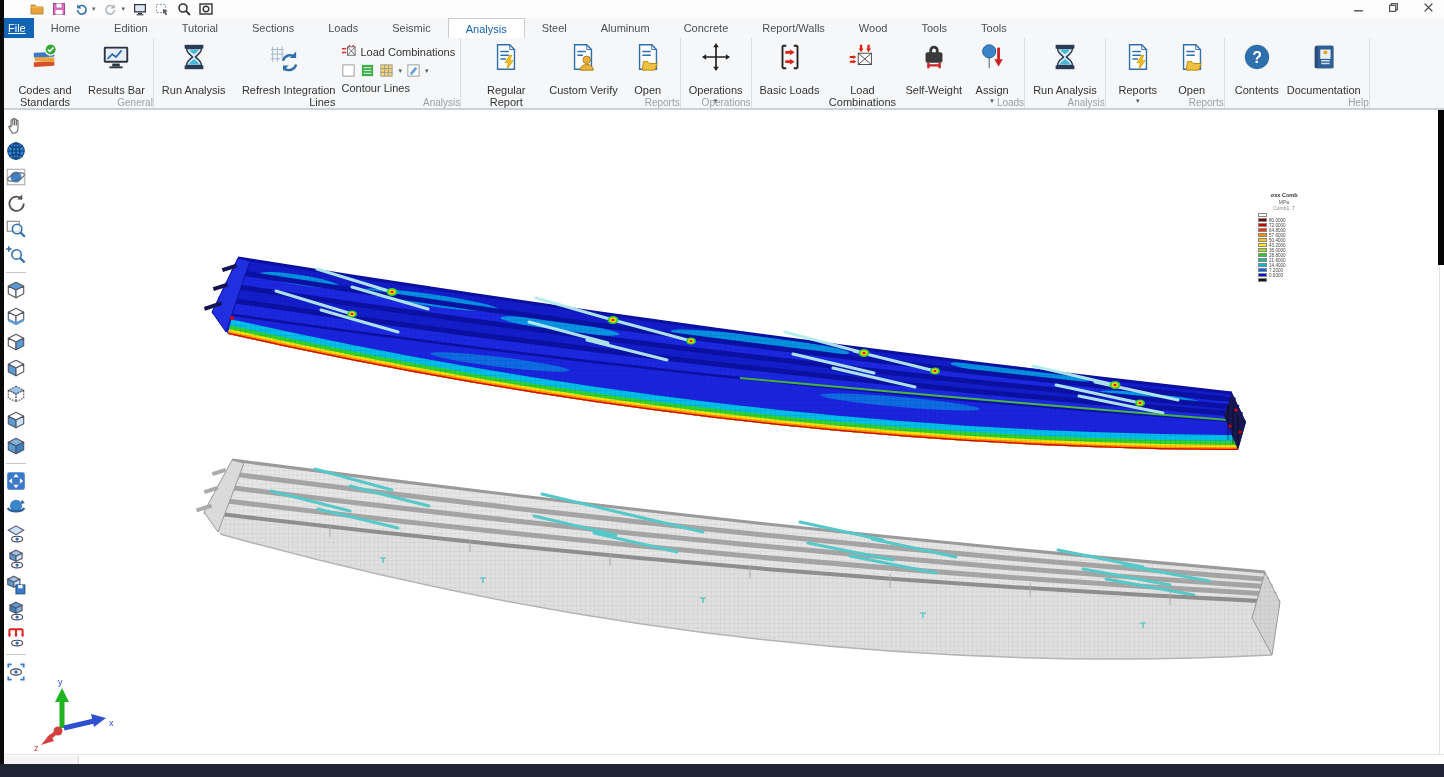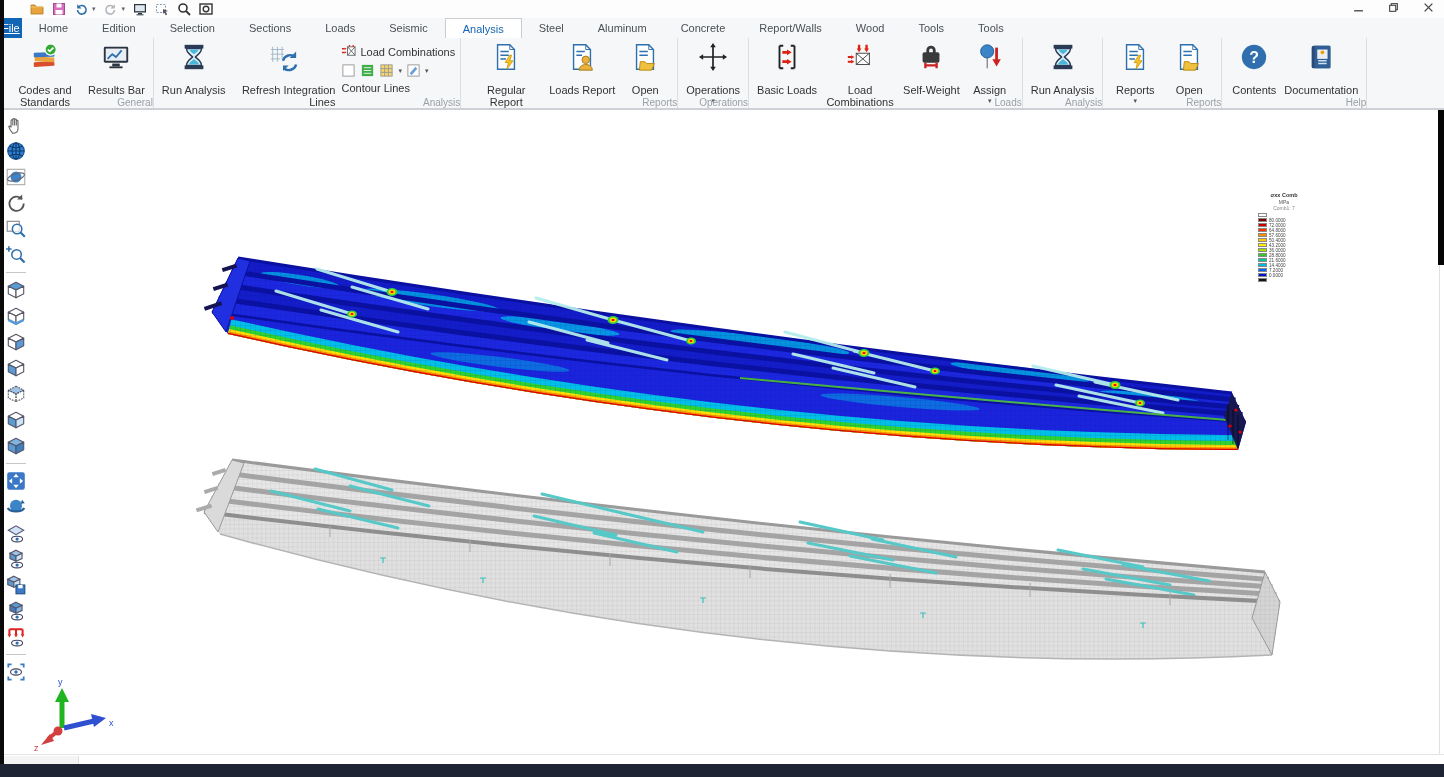--- a/index.html
+++ b/index.html
@@ -10,21 +10,21 @@
   .titlebar{position:absolute;top:0;left:0;right:0;height:18px;background:#fdfdfd;}
   .qat{position:absolute;left:30px;top:1px;display:flex;gap:8px;align-items:center;height:16px;}
   .qicon{width:14px;height:14px;display:inline-flex;}
   .qdd{font-size:7px;color:#666;margin-left:-4px;}
   .win-controls{position:absolute;right:10px;top:2px;display:flex;gap:24px;align-items:center;}
   .wc{width:11px;height:11px;display:inline-flex;}
 
   
   .tabbar{position:absolute;top:18px;left:0;right:0;height:20px;background:#f6f7f8;display:flex;align-items:stretch;}
   .tab{padding:0 17px;font-size:11px;line-height:20px;color:#4a4f55;white-space:nowrap;}
-  .tab.file{background:#1265b5;color:#fff;text-decoration:underline;padding:0 2px;}
+  .tab.file{background:#1265b5;color:#fff;text-decoration:underline;padding:0 8px;}
   .tab.active{background:#fff;color:#1464b4;border:1px solid #c9ccd1;border-bottom:none;}
 
   
   .ribbon{position:absolute;top:38px;left:0;right:0;height:70px;background:#f6f7f8;display:flex;border-bottom:2px solid #cdd0d4;}
   .rgroup{position:relative;display:flex;align-items:flex-start;padding:3px 5px 13px 5px;border-right:1px solid #dcdee2;}
   .gname{position:absolute;bottom:0;left:0;right:0;text-align:right;font-size:10px;color:#9aa0a6;}
   .rbtn{display:flex;flex-direction:column;align-items:center;padding:1px 3px;min-width:48px;cursor:default;}
   .rbtn .ricon{width:30px;height:30px;display:inline-flex;}
   .rlabel{font-size:11px;line-height:1.12;color:#333;text-align:center;margin-top:12px;max-width:74px;}
   .rbtn.wide .rlabel{max-width:104px;text-align:right;}
@@ -137,21 +137,21 @@
             <path d="M1.5 1.5l7 7M8.5 1.5l-7 7" stroke="#444" stroke-width="1.2"></path>
           </svg>
         </span>
     </div>
   </div>
 
   <div class="tabbar">
       <div class="tab file">File</div>
       <div class="tab">Home</div>
       <div class="tab">Edition</div>
-      <div class="tab">Selection</div>
+      <div class="tab">Tutorial</div>
       <div class="tab">Sections</div>
       <div class="tab">Loads</div>
       <div class="tab">Seismic</div>
       <div class="tab active">Analysis</div>
       <div class="tab">Steel</div>
       <div class="tab">Aluminum</div>
       <div class="tab">Concrete</div>
       <div class="tab">Report/Walls</div>
       <div class="tab">Wood</div>
       <div class="tab">Tools</div>
@@ -274,21 +274,21 @@
       <div class="rbtn">
         <span class="ricon">
             <svg viewBox="0 0 32 32">
               <path d="M7 3h13l5 5v21H7z" fill="#fff" stroke="#2f6fae" stroke-width="1.5"></path>
               <path d="M20 3v5h5" fill="none" stroke="#2f6fae"></path>
               <path d="M10 10h9M10 14h6" stroke="#2f6fae" stroke-width="1.6"></path>
               <circle cx="20" cy="19" r="4" fill="#e8b23d" stroke="#a87818"></circle>
               <path d="M13 30c0-4 3.5-6 7-6s7 2 7 6z" fill="#e8b23d" stroke="#a87818"></path>
             </svg>
           </span>
-        <span class="rlabel">Loads Report</span>
+        <span class="rlabel">Custom Verify</span>
       </div>
       <div class="rbtn">
         <span class="ricon">
             <svg viewBox="0 0 32 32">
               <path d="M7 3h13l5 5v21H7z" fill="#fff" stroke="#2f6fae" stroke-width="1.5"></path>
               <path d="M20 3v5h5" fill="none" stroke="#2f6fae"></path>
               <path d="M10 10h9M10 14h9" stroke="#2f6fae" stroke-width="1.6"></path>
               <path d="M11 21h5l2 2h8l-3 7H10z" fill="#f0c040" stroke="#b8860b"></path>
             </svg>
           </span>

